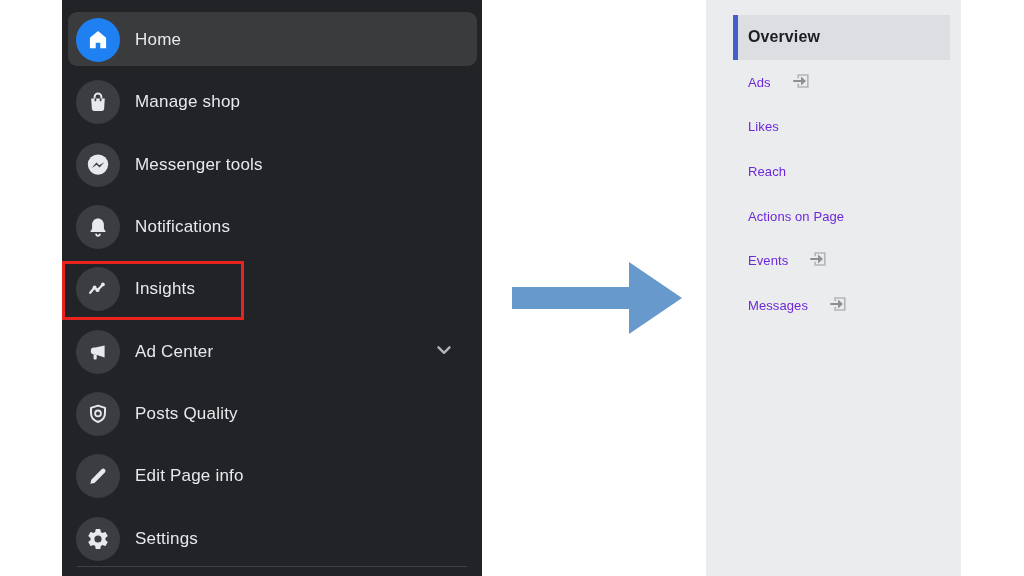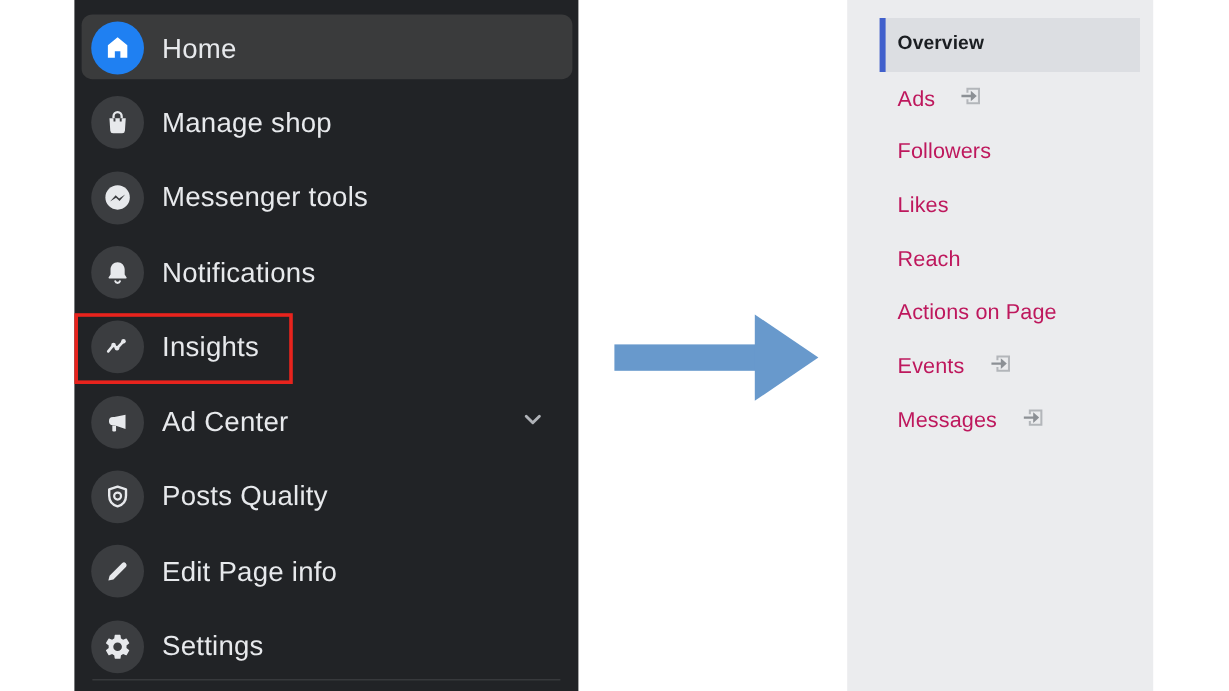--- a/index.html
+++ b/index.html
@@ -24,21 +24,21 @@
     background:#3a3b3c; border-radius:9px; z-index:0;
   }
   .icon-circle {
     position:relative; z-index:1; width:44px; height:44px; border-radius:50%;
     background:#3b3d40; display:flex; align-items:center; justify-content:center;
     flex:0 0 44px;
   }
   .icon-circle.blue { background:#1f80f2; }
   .menu-label {
     position:relative; z-index:1; margin-left:15px;
-    font-size:23px; font-weight:500; color:#e7e9ec; letter-spacing:.2px;
+    font-size:17px; font-weight:500; color:#e7e9ec; letter-spacing:.2px;
   }
   .chev {
     position:absolute; left:367px; top:50%; transform:translateY(-50%); z-index:1;
   }
   .menu-divider {
     position:absolute; left:15px; top:566px; width:390px; height:1px;
     background:#3e4043;
   }
 
   
@@ -51,21 +51,21 @@
   
   #insights-menu {
     position:absolute; left:706px; top:0; width:255px; height:576px;
     background:#ebecee; padding-top:15px;
   }
   .ins-row {
     position:relative; height:44.7px; display:flex; align-items:center;
     padding-left:42px; cursor:pointer;
   }
   .ins-label {
-    position:relative; z-index:2; font-size:18px; color:#be185d; letter-spacing:.1px;
+    position:relative; z-index:2; font-size:13px; color:#6d28d9; letter-spacing:.1px;
   }
   .ins-row.active .ins-label { font-weight:bold; color:#1b1e22; font-size:16px; }
   .ins-row.active::before {
     content:""; position:absolute; left:27px; right:11px; top:0; bottom:0;
     background:#dcdee2; z-index:0;
   }
   .ins-row.active::after {
     content:""; position:absolute; left:27px; top:0; bottom:0; width:5px;
     background:#4160cc; z-index:1;
   }
@@ -195,23 +195,20 @@
       <span class="ins-label">Ads</span>
       <span class="ext-icon">
         <svg width="21" height="21" viewBox="0 0 21 21">
           <path d="M7.2 8.2V5h9.6v12H7.2v-3.2" fill="none" stroke="#b3b6ba" stroke-width="1.7"></path>
           <path d="M2.2 11h8.6" stroke="#8c9095" stroke-width="2"></path>
           <polygon points="10,6.6 15,11 10,15.4" fill="#8c9095"></polygon>
         </svg>
       </span>
     </div>
 
-    <div class="ins-row">
-      <span class="ins-label">Followers</span>
-    </div>
 
     <div class="ins-row">
       <span class="ins-label">Likes</span>
     </div>
 
     <div class="ins-row">
       <span class="ins-label">Reach</span>
     </div>
 
 

